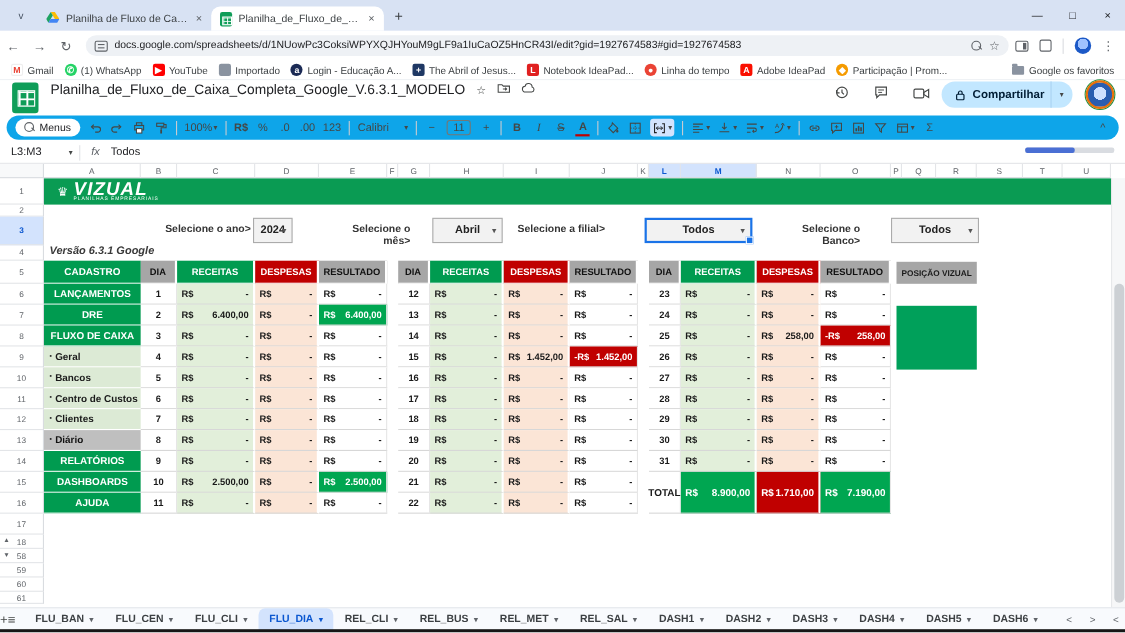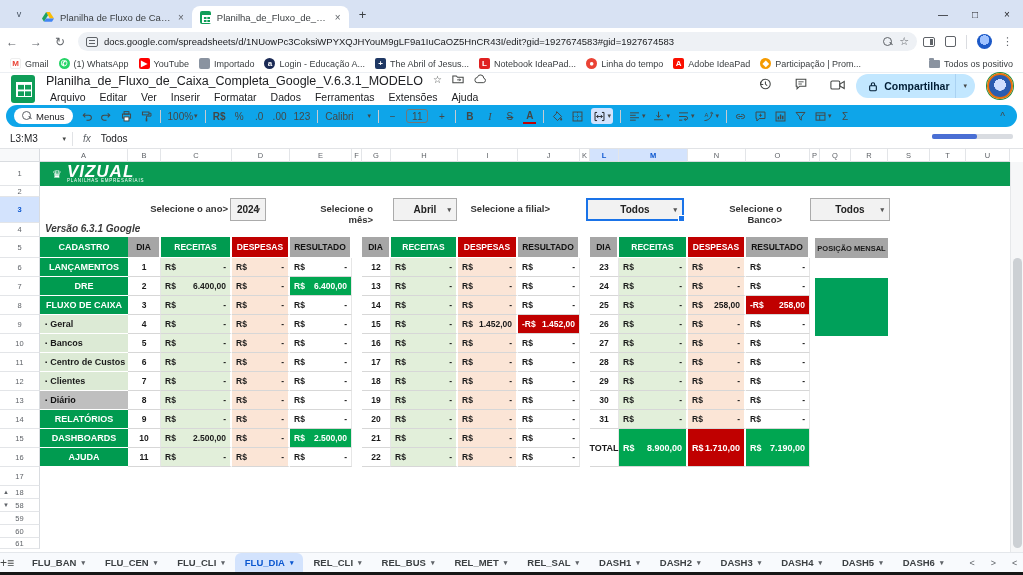--- a/index.html
+++ b/index.html
@@ -45,21 +45,21 @@
   .bm-right{display:flex;align-items:center;gap:4px;font-size:9px;color:#3c4043;margin-right:10px}
   .folderic{width:11px;height:8px;background:#8a93a0;border-radius:1px;position:relative}
   .folderic::before{content:"";position:absolute;top:-2px;left:0;width:5px;height:2px;background:#8a93a0;border-radius:1px 1px 0 0}
 
   
   .appheader{position:absolute;left:0;top:73px;width:1023px;height:31px;background:#fff}
   .applogo{position:absolute;left:11px;top:2px;width:24px;height:28px;background:#0f9d58;border-radius:3px}
   .applogo::after{content:"";position:absolute;left:5px;top:7px;width:14px;height:13px;
     background:linear-gradient(#fff 1.5px,transparent 1.5px),linear-gradient(90deg,#fff 1.5px,transparent 1.5px);
     background-size:7px 6.5px;border:1.5px solid #fff}
-  .doctitle{position:absolute;left:46px;top:1px;font-size:12.5px;color:#202124;display:flex;gap:10px;align-items:flex-start}
+  .doctitle{position:absolute;left:46px;top:1px;font-size:12.5px;color:#202124;display:flex;gap:10px;align-items:flex-end}
   .doctitle .mini{font-size:10px;color:#444746}
   .menurow{position:absolute;left:44px;top:17px;display:flex;gap:2px}
   .menurow span{font-size:10.5px;color:#202124;padding:1px 6px;border-radius:4px}
   .hdricons{position:absolute;right:150px;top:4px;display:flex;gap:22px;align-items:center;color:#444746}
   .sharebtn{position:absolute;right:48px;top:1px;height:24px;background:#c2e7ff;border-radius:12px;display:flex;align-items:center;padding:0 8px 0 12px;gap:6px}
   .sharebtn .lbl{font-size:10.5px;font-weight:bold;color:#001d35}
   .sharebtn .sep{width:1px;height:24px;background:#aad2f2}
   .avatar-lg{position:absolute;right:10px;top:0;width:26px;height:26px;border-radius:50%;
     background:radial-gradient(circle at 50% 45%,#cfe0ff 0 35%,#2a5db0 36% 100%);border:2px solid #e8710a;box-shadow:0 0 0 1px #1e8e3e}
 
@@ -248,52 +248,41 @@
           <span class="bml">Adobe IdeaPad</span>
         </div>
         <div class="bm">
           <span class="bmi" style="background: rgb(245, 155, 0); color: rgb(255, 255, 255); border-radius: 50%;">◆</span>
           <span class="bml">Participação | Prom...</span>
         </div>
       </div>
     <div class="bm-spacer"></div>
     <div class="bm-right">
       <span class="folderic"></span>
-      <span>Todos os positivo</span>
+      <span>Google os favoritos</span>
     </div>
   </div>
 
   <div class="appheader">
     <div class="applogo"></div>
     <div class="doctitle">
       <span>Planilha_de_Fluxo_de_Caixa_Completa_Google_V.6.3.1_MODELO</span>
       <span class="mini">☆</span>
       <span class="mini">
         <svg width="12" height="10" viewBox="0 0 14 11">
             <path d="M1 2h4l1.5 1.5H13V10H1z" fill="none" stroke="#444746" stroke-width="1.2"></path>
             <path d="M6 6.5h4M8.5 5l1.5 1.5L8.5 8" fill="none" stroke="#444746" stroke-width="1.1"></path>
           </svg>
       </span>
       <span class="mini">
         <svg width="13" height="10" viewBox="0 0 16 12">
             <path d="M4.5 10.5a3.2 3.2 0 0 1-.4-6.4A4 4 0 0 1 12 5a2.8 2.8 0 0 1-.5 5.5z" fill="none" stroke="#444746" stroke-width="1.2"></path>
           </svg>
       </span>
     </div>
-    <div class="menurow" id="appmenus">
-        <span>Arquivo</span>
-        <span>Editar</span>
-        <span>Ver</span>
-        <span>Inserir</span>
-        <span>Formatar</span>
-        <span>Dados</span>
-        <span>Ferramentas</span>
-        <span>Extensões</span>
-        <span>Ajuda</span>
-      </div>
     <div class="hdricons">
       <span>
         <svg width="14" height="14" viewBox="0 0 16 16">
             <circle cx="8.5" cy="8" r="5.5" fill="none" stroke="#444746" stroke-width="1.2"></circle>
             <path d="M8.5 5v3l2 2" fill="none" stroke="#444746" stroke-width="1.2"></path>
             <path d="M3 5.5v3h3" fill="none" stroke="#444746" stroke-width="1.2"></path>
           </svg>
       </span>
       <span>
         <svg width="14" height="14" viewBox="0 0 16 16">
@@ -1145,21 +1134,21 @@
               <span class="cur">R$</span>
               <span class="val">1.710,00</span>
             </div>
             <div class="bcell c-money t-res" style="width: 64px;">
               <span class="cur">R$</span>
               <span class="val">7.190,00</span>
             </div>
           </div>
         </div>
 
-      <div class="poshdr">POSIÇÃO MENSAL</div>
+      <div class="poshdr">POSIÇÃO VIZUAL</div>
       <div class="greenbox"></div>
 
     </div>
 
     <div class="vscroll">
         <div class="vthumb"></div>
       </div>
   </div>
 
   <div class="sheettabs">

